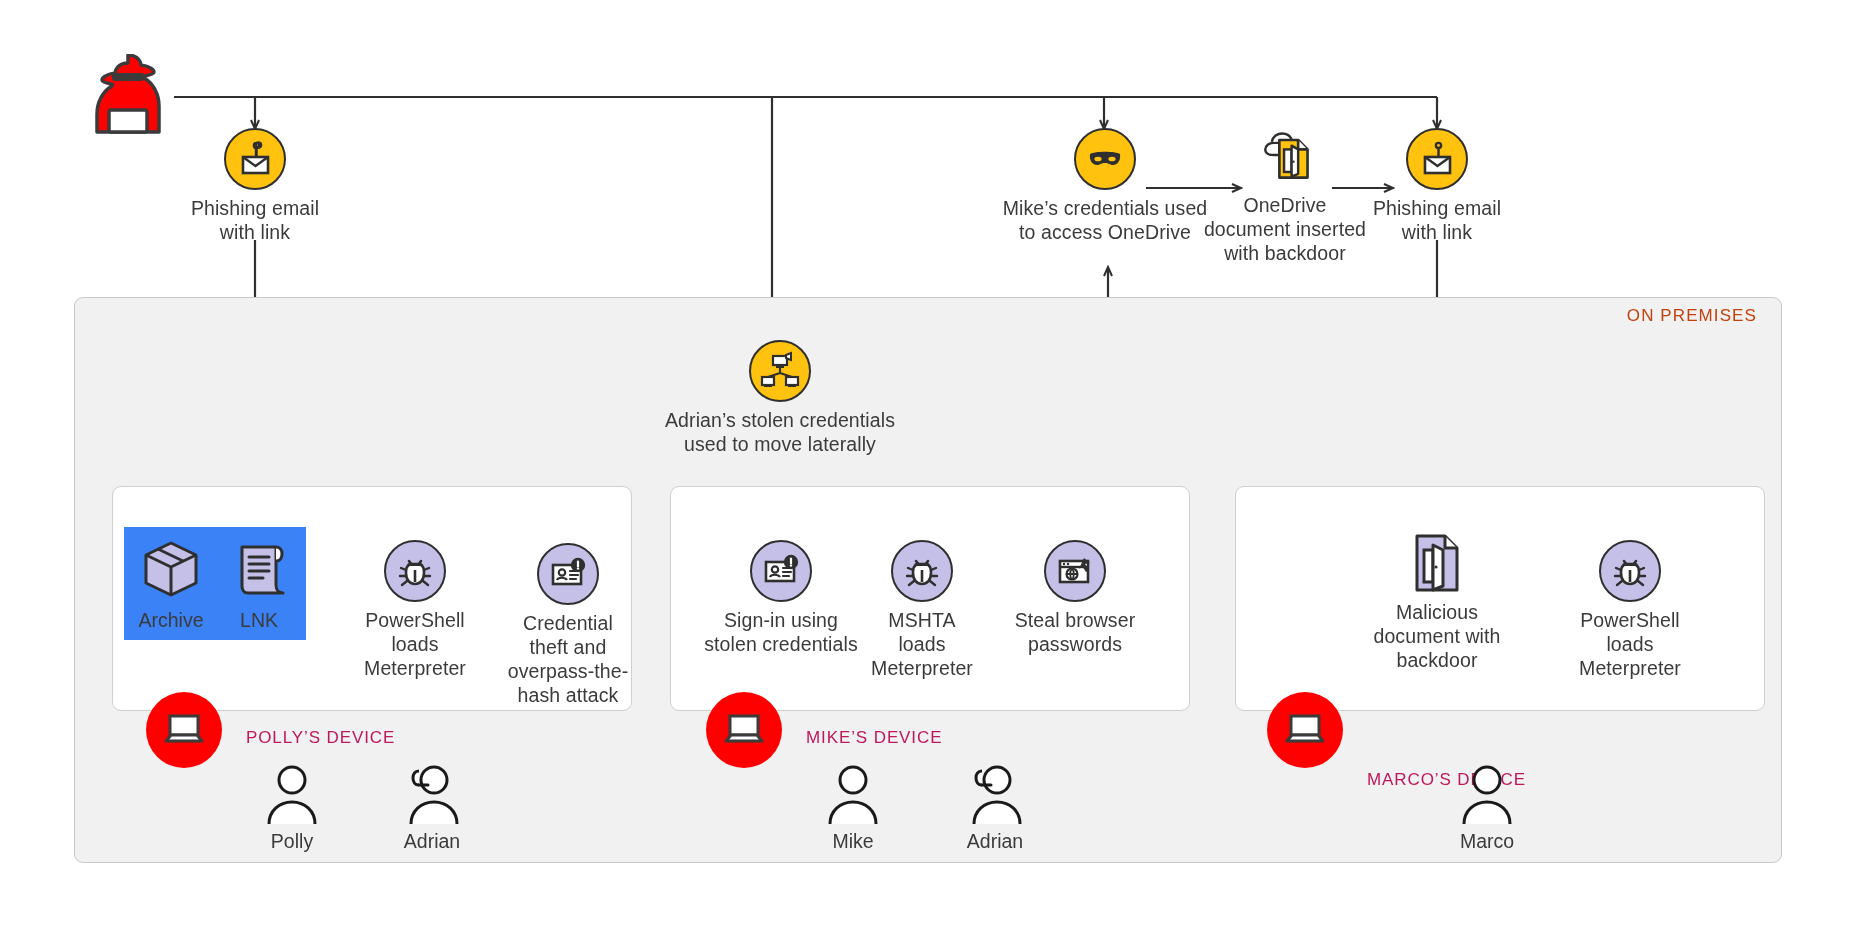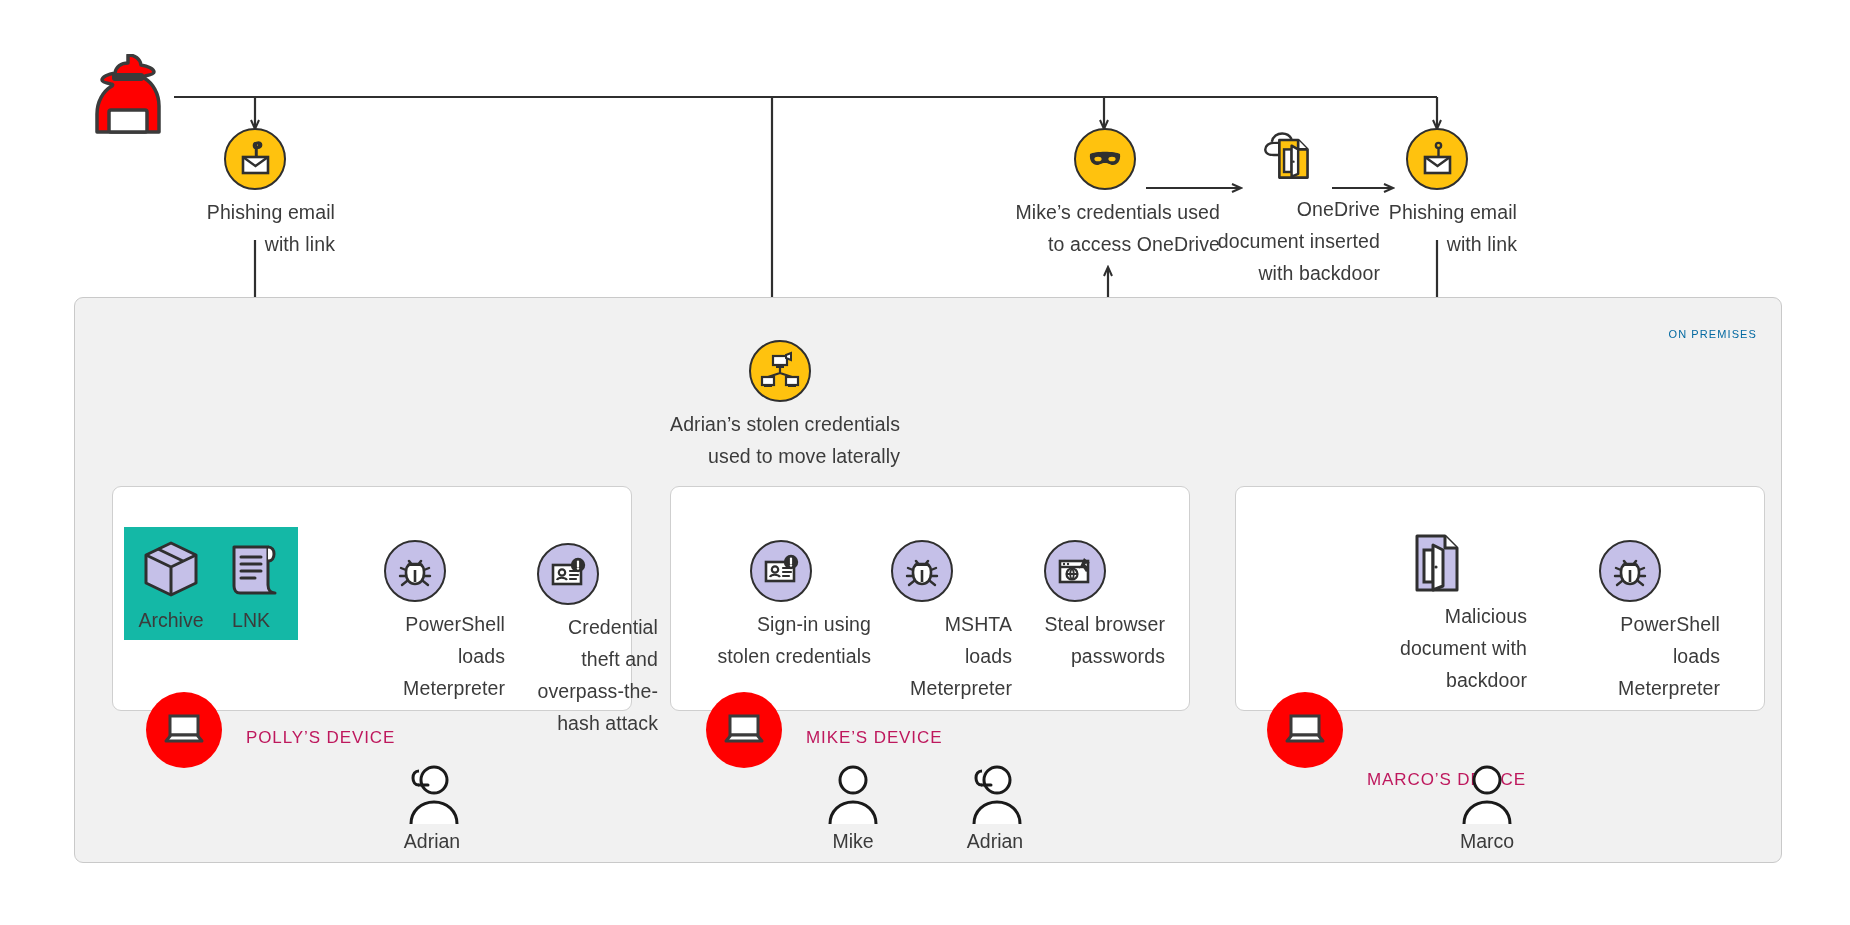--- a/index.html
+++ b/index.html
@@ -10,57 +10,57 @@
     font-family:"Liberation Sans", sans-serif;
     color:#3b3b3b;
     overflow:hidden;
   }
   #stage { position:relative; width:1850px; height:925px; }
 
   svg.wires { position:absolute; left:0; top:0; width:1850px; height:925px; pointer-events:none; }
 
   .node { position:absolute; text-align:center; }
   .node .cap {
-    font-size:19.5px; line-height:32px; color:#3b3b3b; white-space:pre-line;
-    margin-top:6px; letter-spacing:.1px;text-align:right;
+    font-size:19.5px; line-height:24px; color:#3b3b3b; white-space:pre-line;
+    margin-top:6px; letter-spacing:.1px;
   }
   .circle {
     width:62px; height:62px; border-radius:50%;
     display:flex; align-items:center; justify-content:center;
     margin:0 auto; border:2.5px solid #2f2f2f;
   }
   .circle.yellow { background:#FFC20E; }
   .circle.purple { background:#C5C0E8; }
   .plain { width:62px; height:62px; display:flex; align-items:center; justify-content:center; margin:0 auto; }
 
   
   #onprem {
     position:absolute; left:74px; top:297px; width:1708px; height:566px;
     background:#f1f1f1; border:1px solid #c9c9c9; border-radius:9px;
   }
   #onprem-label {
-    position:absolute; right:24px; top:30px; font-size:11px;
-    color:#0369a1; letter-spacing:1.1px;
+    position:absolute; right:24px; top:8px; font-size:17px;
+    color:#c2410c; letter-spacing:1.1px;
   }
 
   .devbox {
     position:absolute; background:#ffffff; border:1px solid #cfcfcf; border-radius:9px;
   }
   .devlabel {
     position:absolute; font-size:17px; letter-spacing:.9px; color:#be185d;
   }
   .laptop-badge {
     position:absolute; width:76px; height:76px; border-radius:50%;
     background:#FF0000; display:flex; align-items:center; justify-content:center;
   }
   .person { position:absolute; text-align:center; width:110px; }
   .person .pname { font-size:19.5px; color:#3b3b3b; margin-top:2px; }
 
   .archive-grp {
-    position:absolute; background:#14b8a6; display:flex; gap:14px;
+    position:absolute; background:#3b82f6; display:flex; gap:22px;
     align-items:flex-start; padding:10px 14px 8px 14px;
   }
   .agitem { text-align:center; }
   .agitem .aglabel { font-size:19.5px; color:#3b3b3b; margin-top:4px; }
 </style>
 </head>
 <body>
 
 <div id="stage">
 
@@ -244,20 +244,27 @@
   </div>
 
   <div class="laptop-badge" style="left:146px; top:692px;">
     <svg width="46" height="40" viewBox="0 0 46 40">
       <rect x="9" y="6" width="28" height="19" fill="#ffffff" stroke="#3b3b3b" stroke-width="3"></rect>
       <path d="M5 31l5-6h26l5 6z" fill="#ffffff" stroke="#3b3b3b" stroke-width="3" stroke-linejoin="round"></path>
     </svg>
   </div>
   <div class="devlabel" style="left:246px; top:728px;">POLLY’S DEVICE</div>
 
+  <div class="person" style="left:237px; top:762px;">
+    <svg width="60" height="62" viewBox="0 0 60 62">
+      <circle cx="30" cy="18" r="13" fill="#ffffff" stroke="#1a1a1a" stroke-width="3"></circle>
+      <path d="M7 62c0-13 10-22 23-22s23 9 23 22" fill="#ffffff" stroke="#1a1a1a" stroke-width="3"></path>
+    </svg>
+    <div class="pname">Polly</div>
+  </div>
   <div class="person" style="left:377px; top:762px;">
     <svg width="60" height="62" viewBox="0 0 60 62">
       <circle cx="32" cy="18" r="13" fill="#ffffff" stroke="#1a1a1a" stroke-width="3"></circle>
       <path d="M17 9c-4 0-6 3-6 7s2 7 6 7" fill="#ffffff" stroke="#1a1a1a" stroke-width="3"></path>
       <path d="M17 23h9" stroke="#1a1a1a" stroke-width="3" stroke-linecap="round"></path>
       <path d="M9 62c0-13 10-22 23-22s23 9 23 22" fill="#ffffff" stroke="#1a1a1a" stroke-width="3"></path>
     </svg>
     <div class="pname">Adrian</div>
   </div>
 

